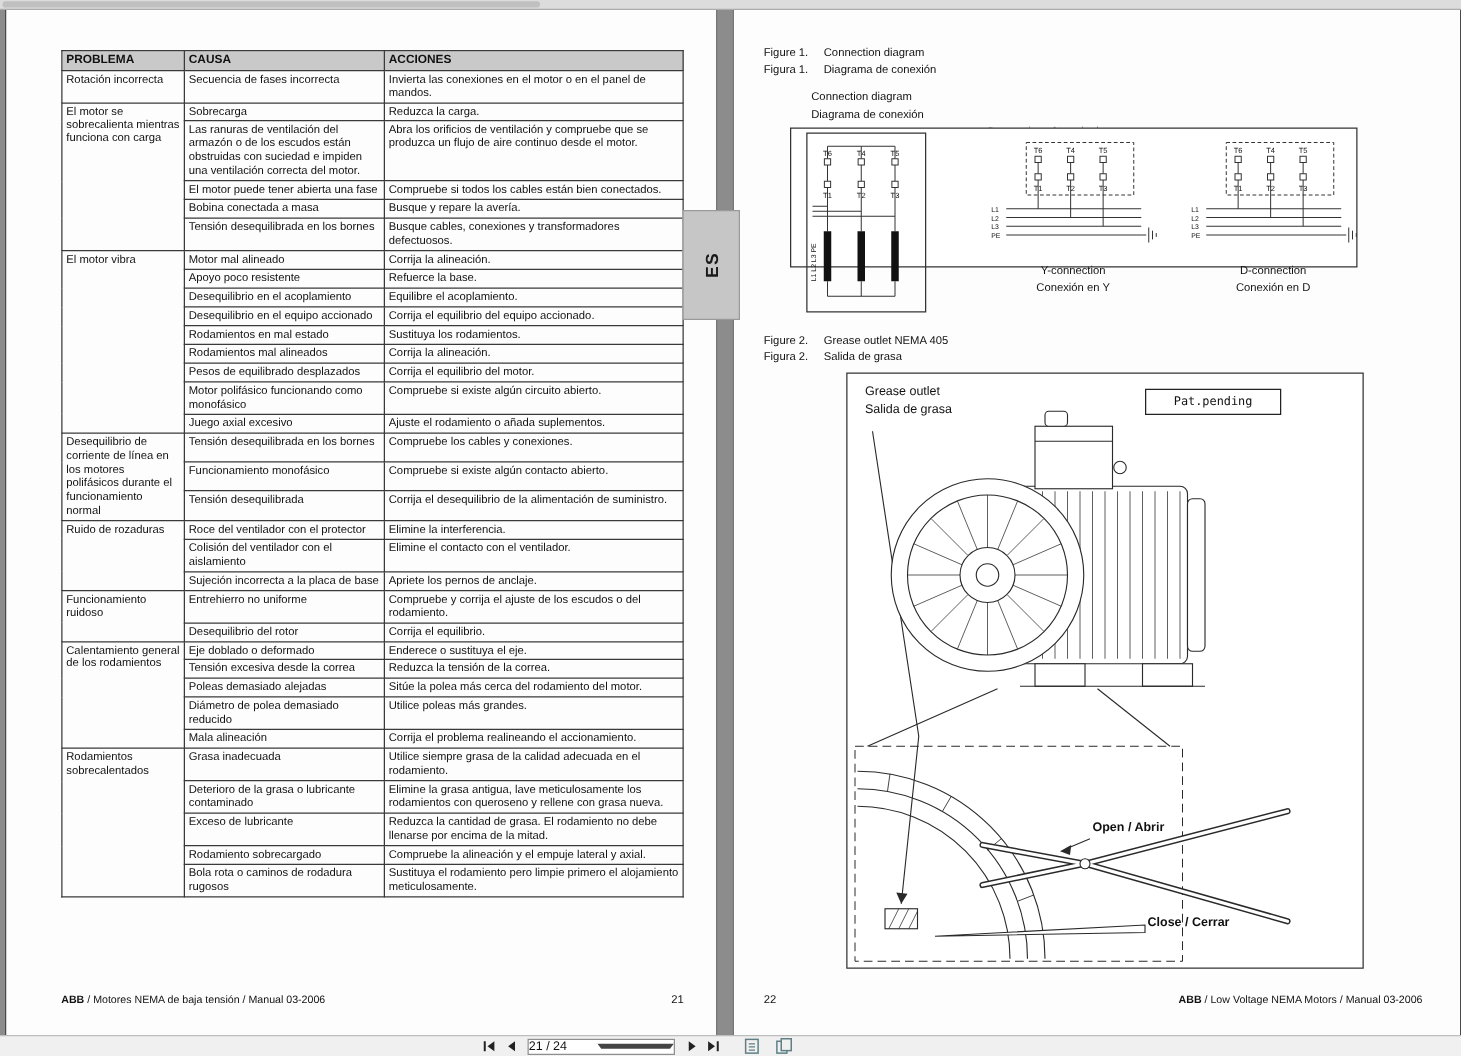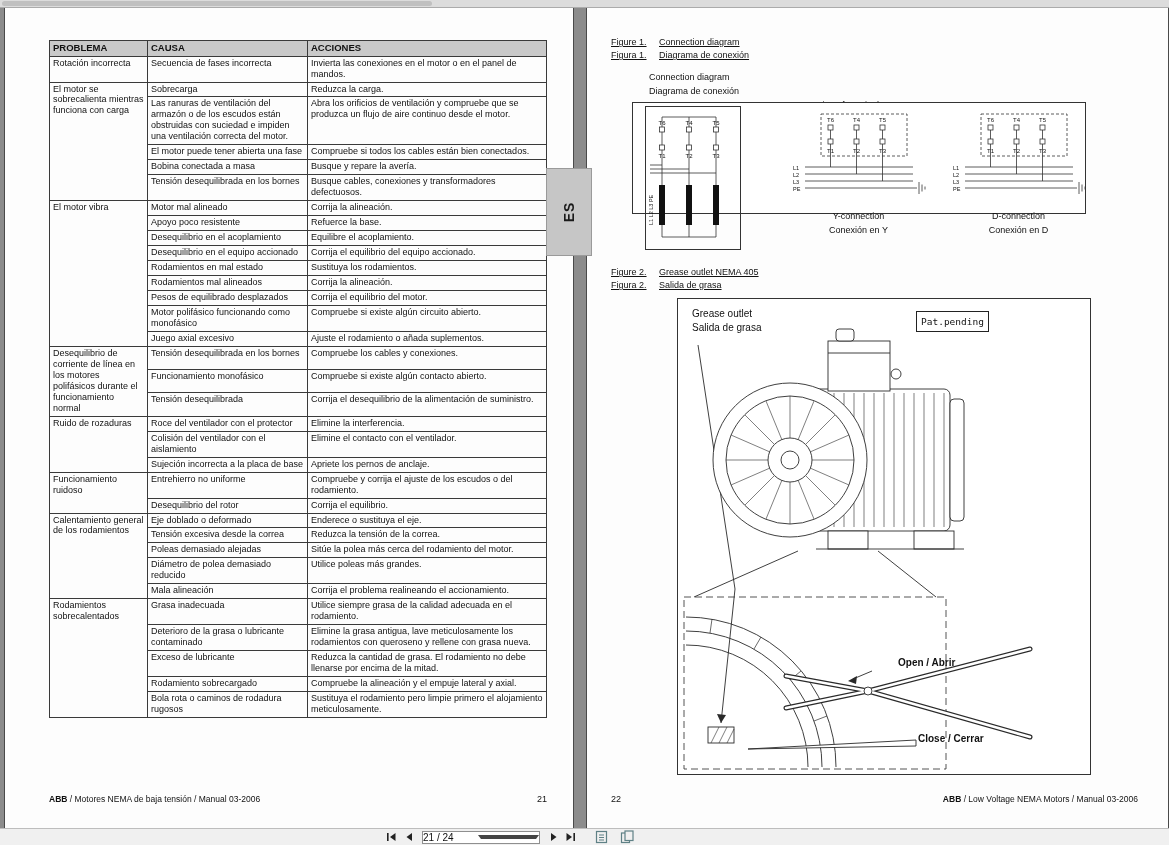--- a/index.html
+++ b/index.html
@@ -30,34 +30,34 @@
   .tbl th, .tbl td { border:1px solid #3a3a3a; padding:1px 3px 2px 3px; vertical-align:top; text-align:left; }
   .tbl th { background:#c9c9c9; font-size:9.5px; }
 
   .page-footer { position:absolute; bottom:24px; display:flex; justify-content:space-between; font-size:8.5px; align-items:baseline; }
   .pf-left { left:44px; right:26px; }
   .pf-right { left:24px; right:30px;margin-top:24px; }
   .pagenum { font-size:9px; }
 
   
   .figcap { position:absolute; font-size:9px; line-height:13px; }
-  .figcap .row { display:flex;text-decoration:underline; }
+  .figcap .row { display:flex; }
   .figcap .tag { width:48px; flex:none; }
   .colTitle { position:absolute; font-size:9px; line-height:14px; }
 
   .f1box { position:absolute; left:45px; top:94px; width:454px; height:112px; border:1px solid #333; background:#fff; }
   .subbox { position:absolute; left:12px; top:3px; width:96px; height:144px; border:1px solid #333; }
   .termsvg1 { position:absolute; left:158px; top:6px; }
   .termsvg2 { position:absolute; left:318px; top:6px; }
   .connlabel { position:absolute; top:106px; width:135px; text-align:center; font-size:9px; line-height:14px; }
 
   .f2box { position:absolute; left:90px; top:290px; width:414px; height:477px; border:1px solid #333; background:#fff; }
   .greaselabel { position:absolute; left:14px; top:8px; font-size:10px; line-height:14px; z-index:2; }
-  .patbox { position:absolute; left:238px; top:12px; border:1px solid #222; padding:4px 4px; font-family:"DejaVu Sans Mono", monospace; font-size:9.5px; z-index:2; background:#fff; }
-  .openlabel { position:absolute; left:196px; top:358px; font-size:10px; font-weight:bold; z-index:2;margin-left:24px; }
+  .patbox { position:absolute; left:238px; top:12px; border:1px solid #222; padding:4px 22px; font-family:"DejaVu Sans Mono", monospace; font-size:9.5px; z-index:2; background:#fff; }
+  .openlabel { position:absolute; left:196px; top:358px; font-size:10px; font-weight:bold; z-index:2; }
   .closelabel { position:absolute; left:240px; top:434px; font-size:10px; font-weight:bold; z-index:2; }
   .motorsvg { position:absolute; left:0; top:0; z-index:1; }
 
   
   svg .ln { stroke:#333; stroke-width:0.8; fill:none; }
   svg .sq { fill:#fff; stroke:#333; stroke-width:0.8; }
   svg .coil { fill:#111; stroke:none; }
   svg .tt { font-size:6px; fill:#111; text-anchor:middle; font-family:"Liberation Sans",sans-serif; }
   svg .ts { font-size:5.5px; fill:#111; font-family:"Liberation Sans",sans-serif; }
   svg .dash { fill:none; stroke:#333; stroke-width:0.8; stroke-dasharray:3 2; }

